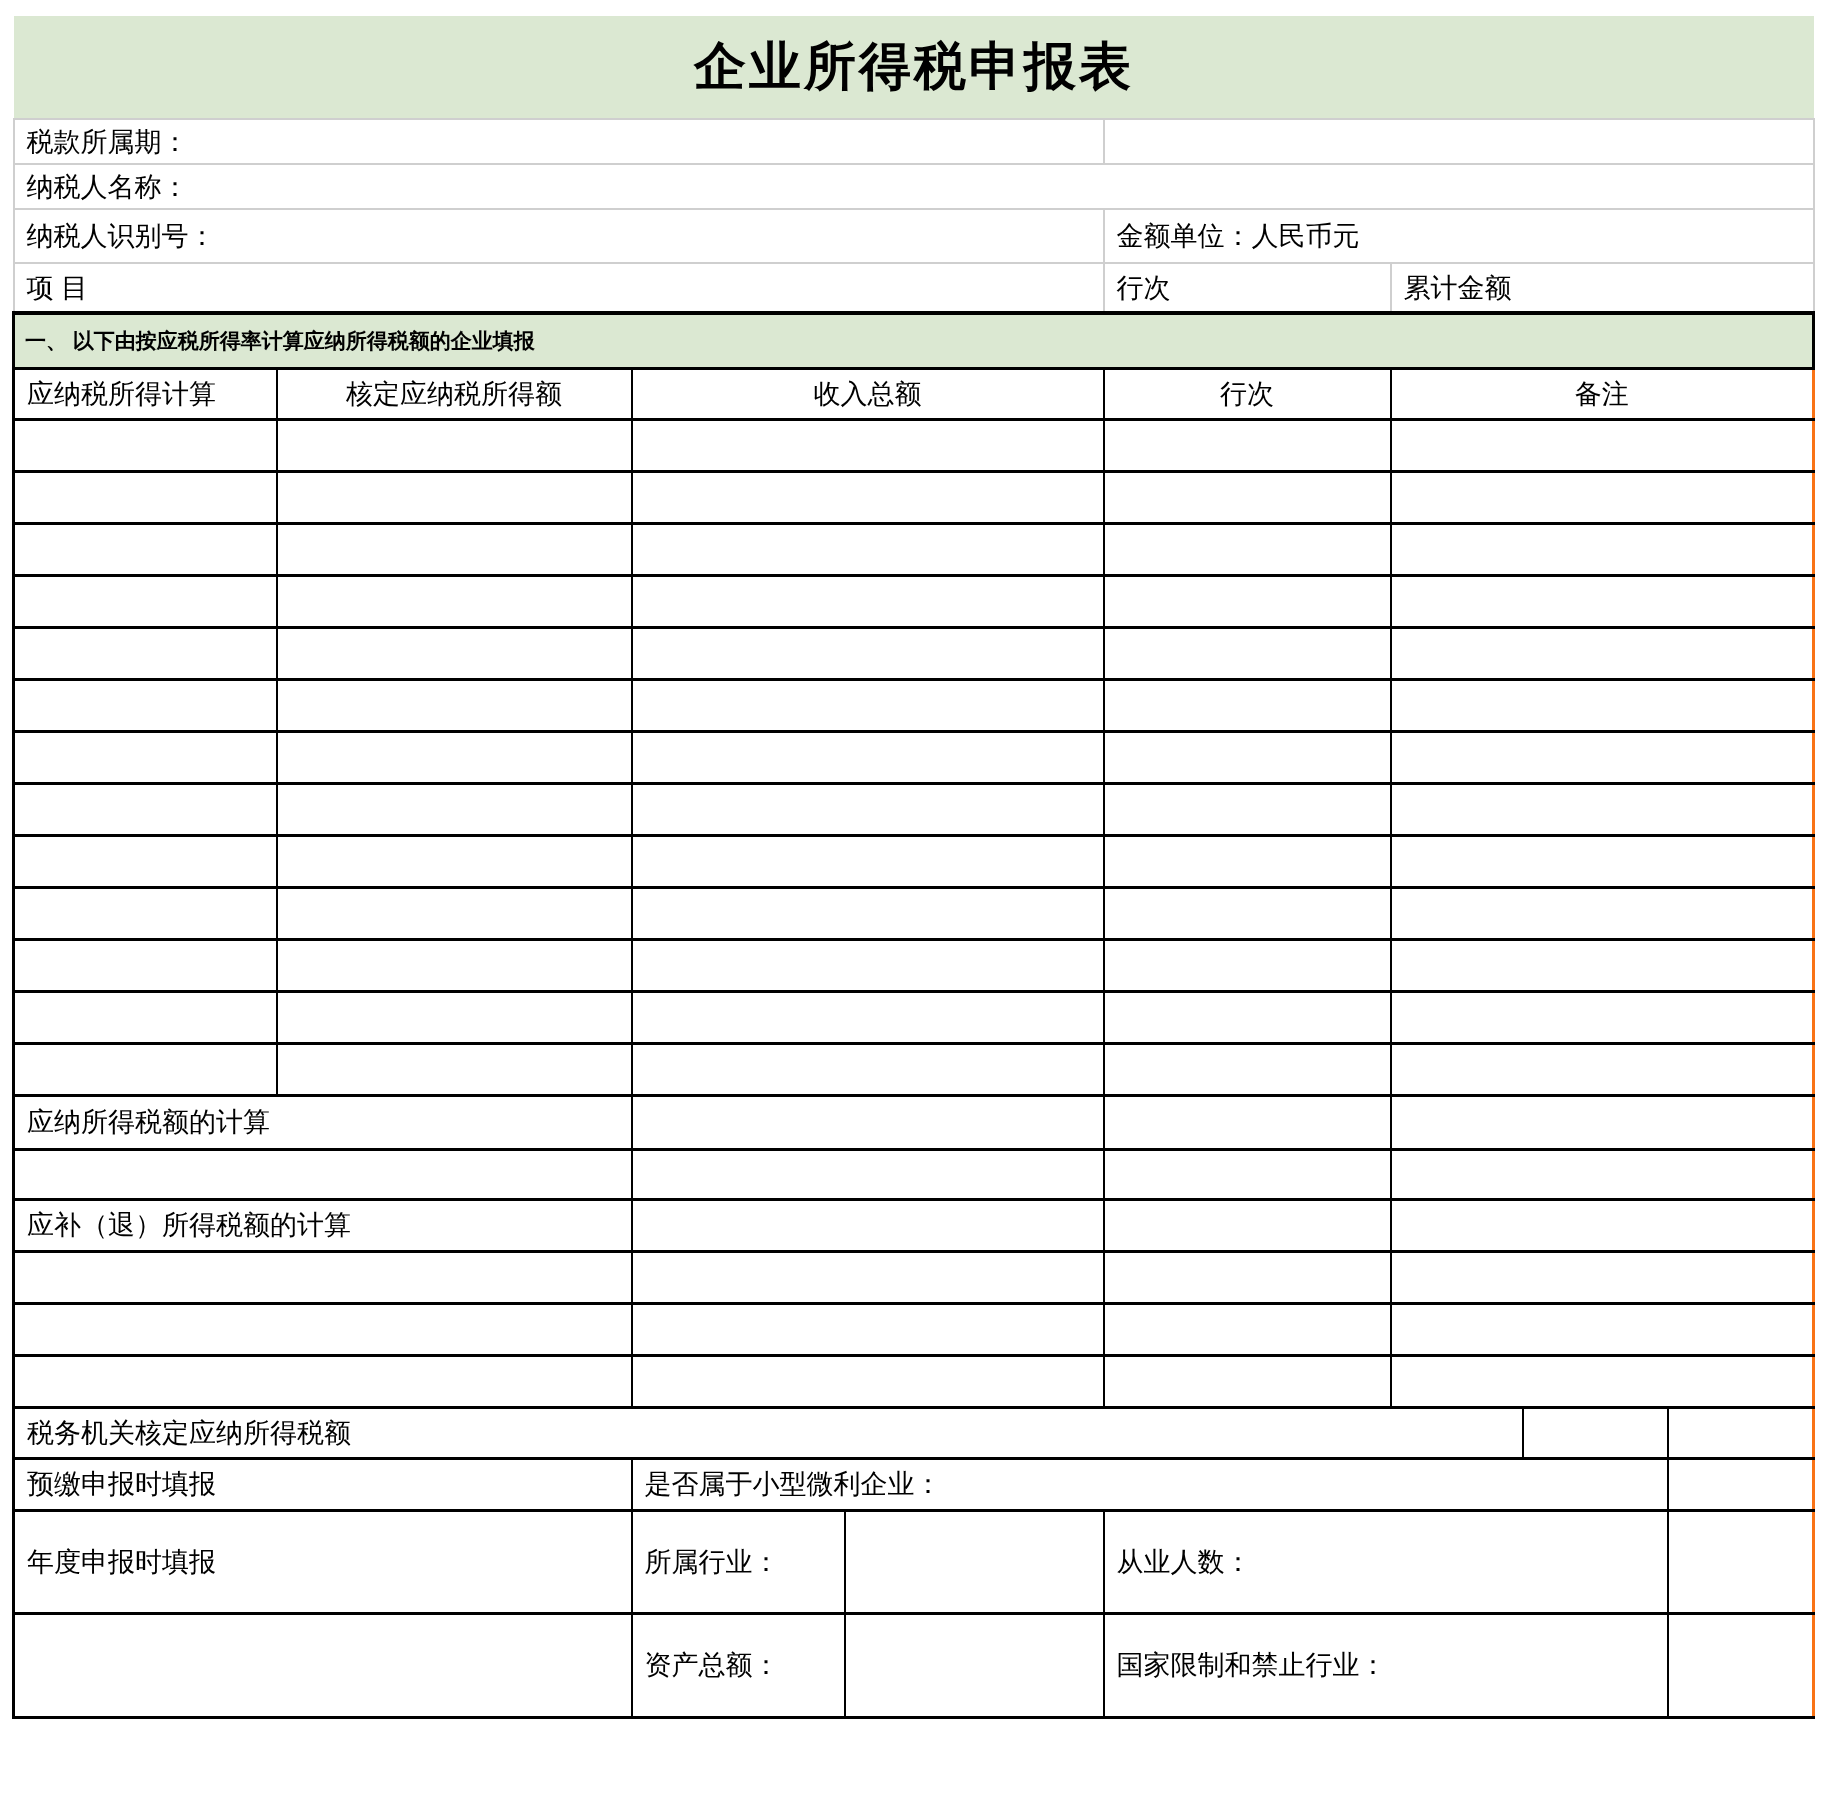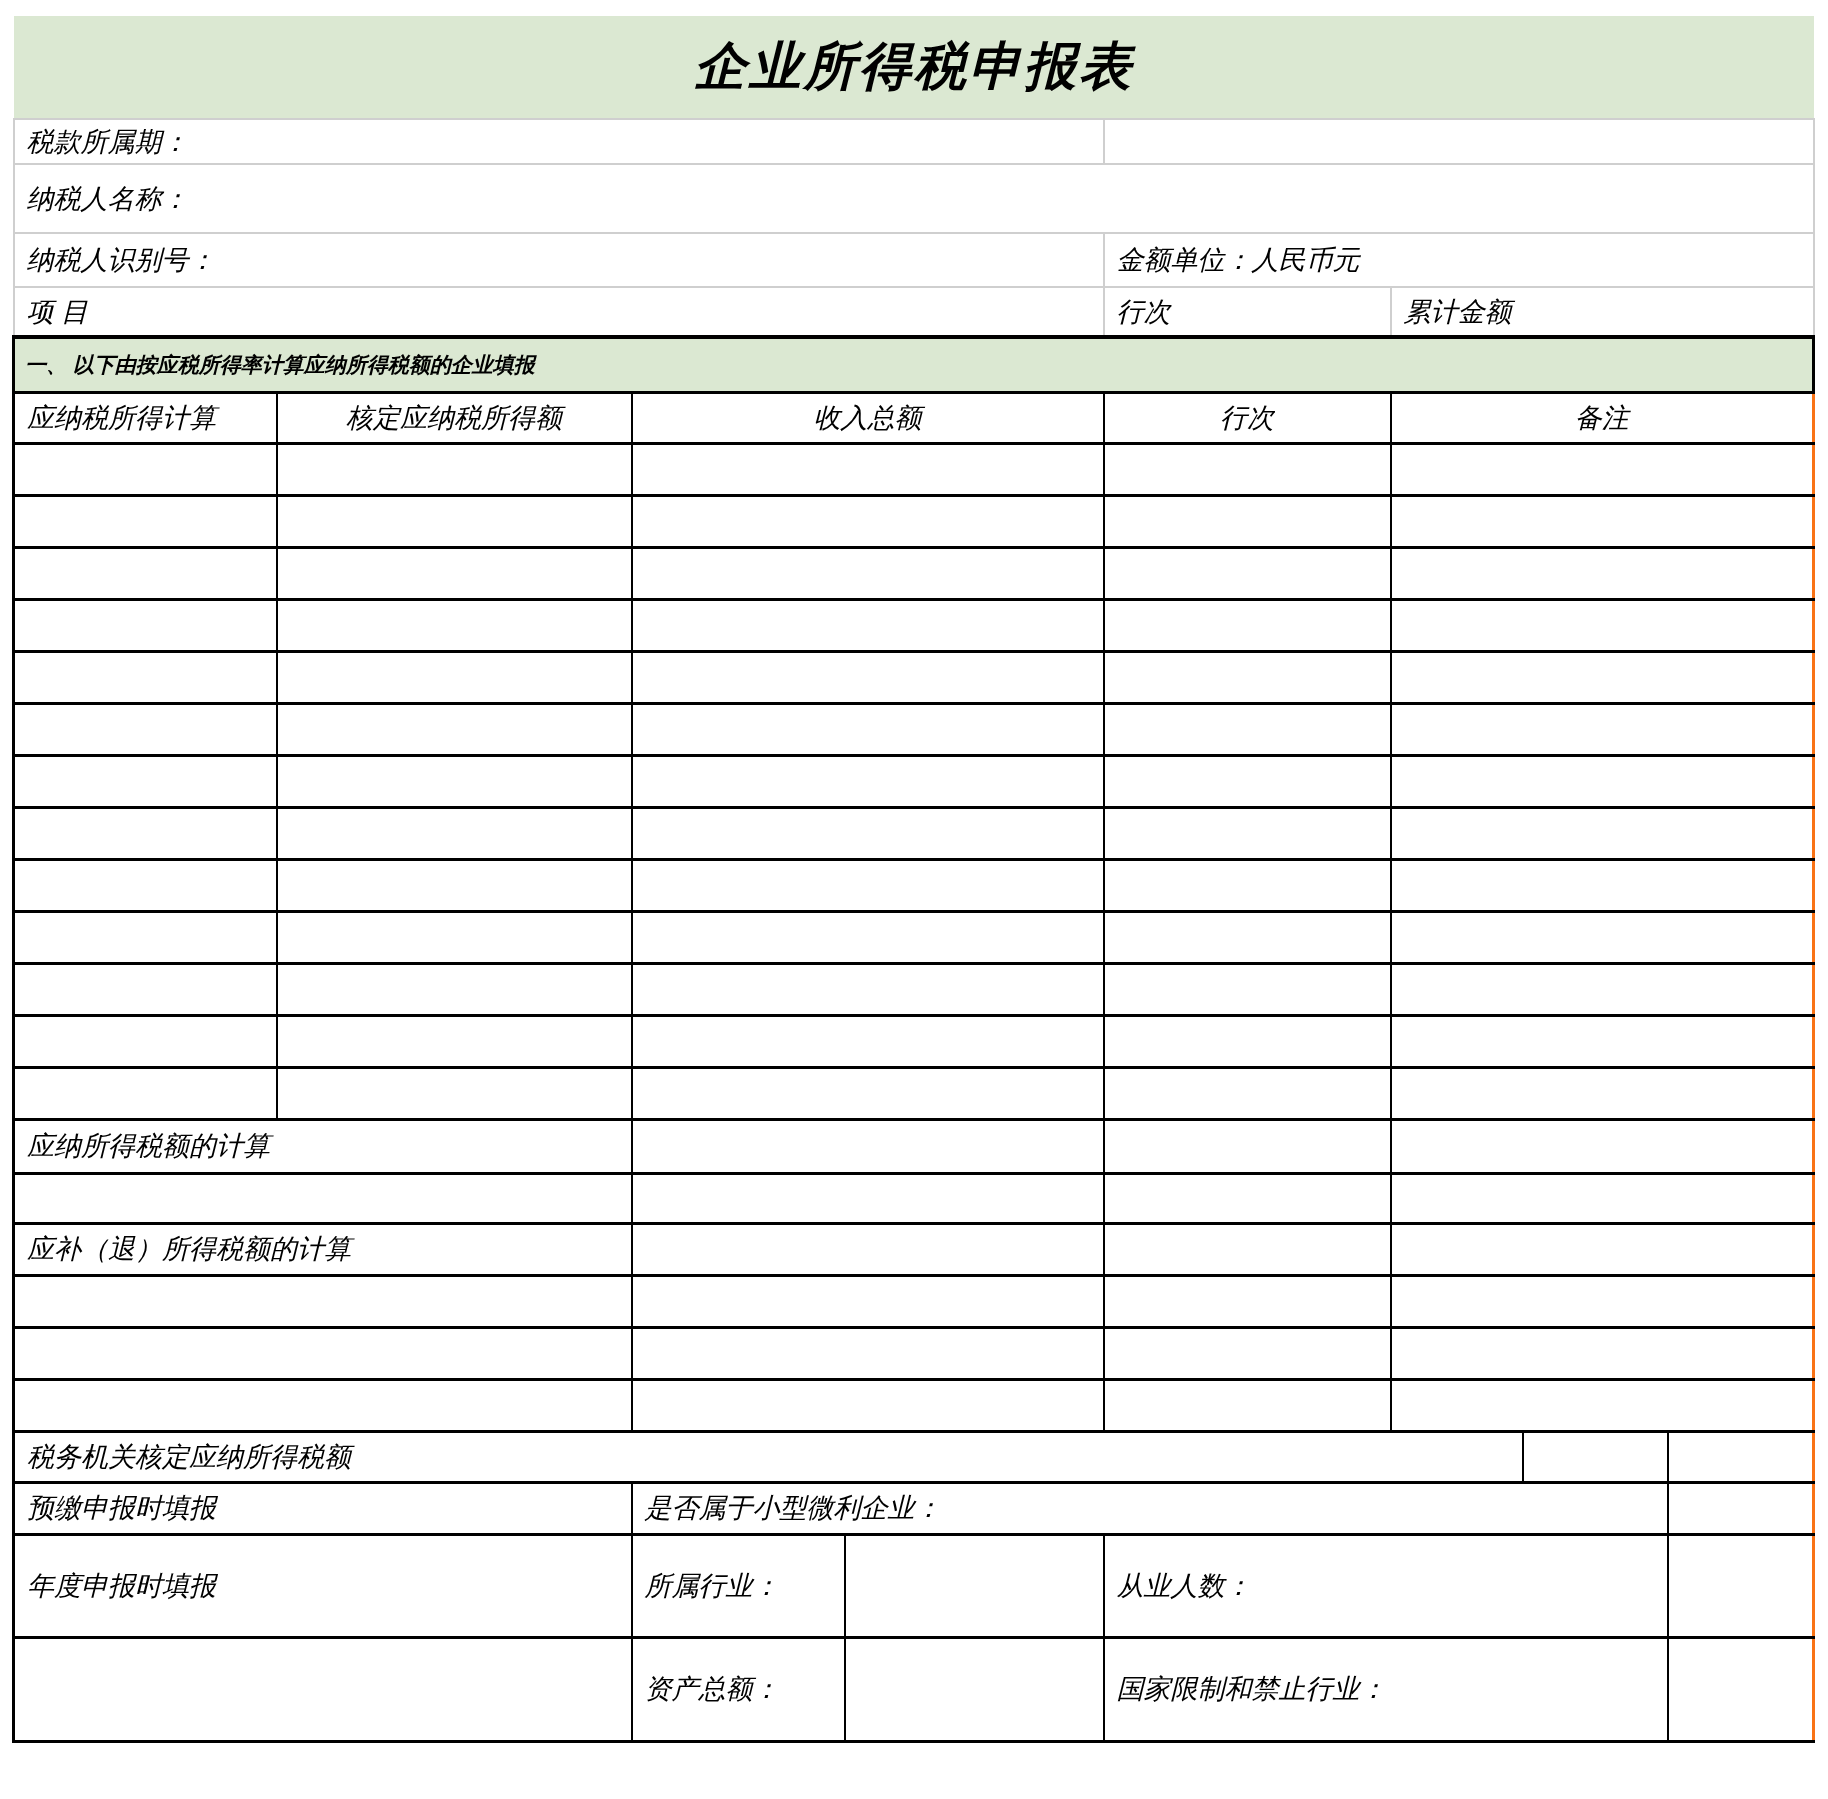--- a/index.html
+++ b/index.html
@@ -7,21 +7,20 @@
     background: #ffffff;
     font-family: "Liberation Sans", sans-serif;
     color: #000;
   }
   .page {
     position: relative;
     width: 1828px;
     height: 1799px;
     background: #ffffff;
     overflow: hidden;
-    font-style: italic;
   }
   .title-band {
     position: absolute;
     left: 14px; top: 16px;
     width: 1800px; height: 102px;
     background: var(--green, #dbe8d2);
     display: flex;
     align-items: center;
     justify-content: center;
     font-size: 52px;
@@ -86,21 +85,21 @@
         <col style="width:132px">
         <col style="width:145px">
         <col style="width:146px">
     </colgroup>
 
     <tbody>
         <tr class="gray" style="height:45px">
       <td colspan="4" class="lbl">税款所属期：</td>
       <td colspan="4"></td>
     </tr>
-    <tr class="gray" style="height:69px">
+    <tr class="gray" style="height:45px">
       <td colspan="8" class="lbl">纳税人名称：</td>
     </tr>
     <tr class="gray" style="height:54px">
       <td colspan="4" class="lbl">纳税人识别号：</td>
       <td colspan="4" class="lbl">金额单位：人民币元</td>
     </tr>
     <tr class="gray" style="height:50px">
       <td colspan="4" class="lbl">项 目</td>
       <td class="lbl">行次</td>
       <td colspan="3" class="lbl">累计金额</td>

